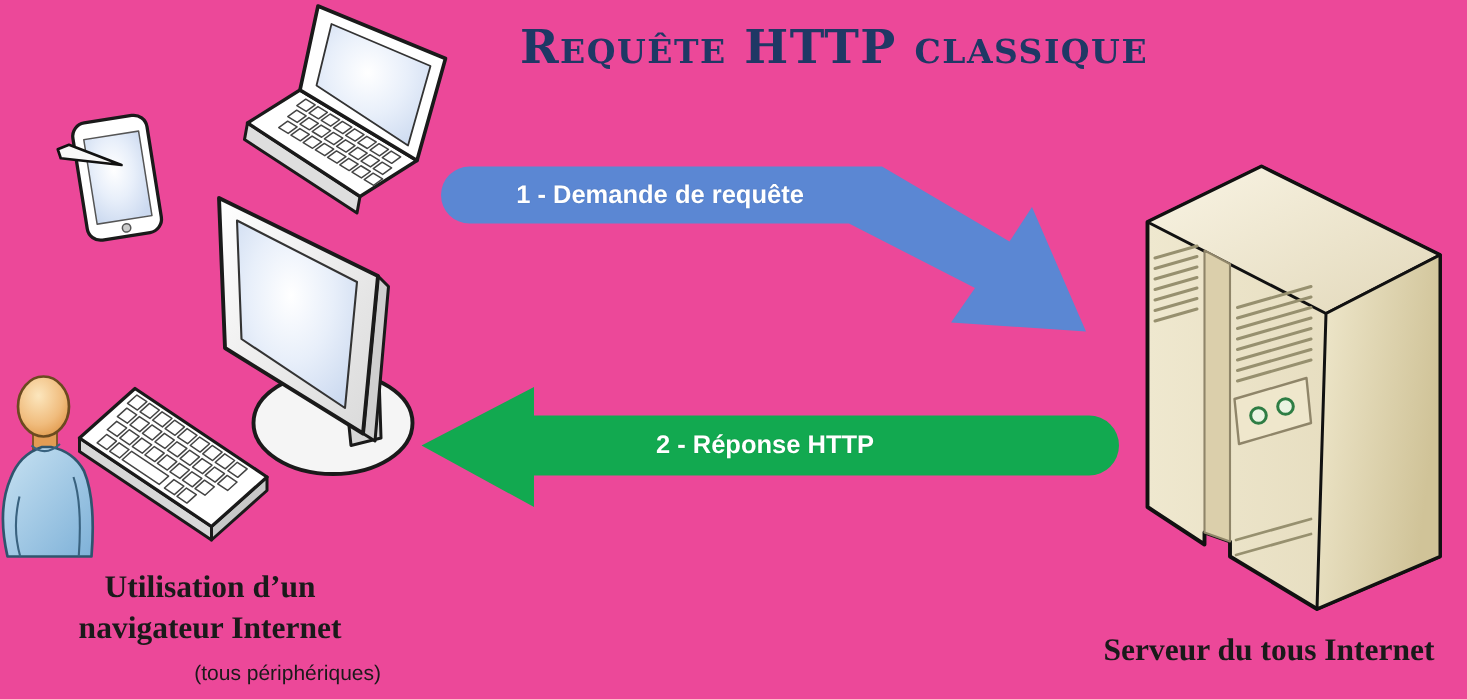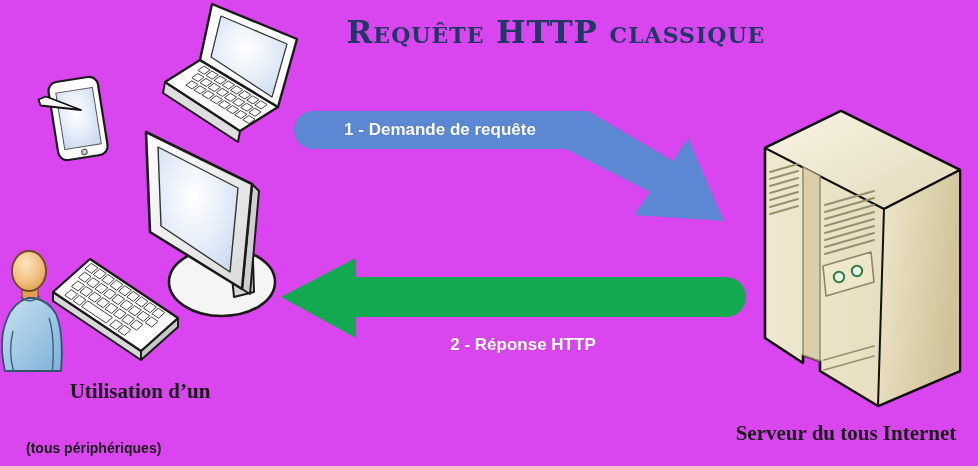--- a/index.html
+++ b/index.html
@@ -1,36 +1,36 @@
 <!DOCTYPE html>
 <html><head>
 <meta charset="utf-8">
 <style>
   html,body{margin:0;padding:0;background:#fff;}
   #stage{
-    position:relative;width:978px;height:466px;background:#d946ef;overflow:hidden;
+    position:relative;width:978px;height:466px;background:#ec4899;overflow:hidden;
     font-family:"Liberation Sans",sans-serif;
   }
   #stage svg{position:absolute;left:0;top:0;}
   .txt{position:absolute;text-align:center;}
   .title{
     left:296px;top:14px;width:520px;
     font-family:"DejaVu Serif","Liberation Serif",serif;
     font-variant:small-caps;font-weight:bold;font-size:31px;line-height:36px;
     letter-spacing:1px;color:#1F3865;
   }
   .arrow-label{
     font-weight:bold;font-size:17px;color:#fff;line-height:20px;
     text-shadow:0 0 1px rgba(0,0,0,.15);
   }
   .lbl-request{left:305px;top:120px;width:270px;}
-  .lbl-response{left:388px;top:287px;width:270px;margin-top:48px;}
+  .lbl-response{left:375px;top:287px;width:270px;}
   .caption{font-weight:bold;color:#1a1a1a;font-family:Liberation Serif, serif;}
   .caption-client{left:26px;top:378px;width:228px;font-size:21px;line-height:27px;}
-  .caption-client-sub{left:26px;top:440px;width:228px;font-size:14px;line-height:16px;font-weight:bold;color:#1a1a1a;position:absolute;text-align:left;}
+  .caption-client-sub{left:26px;top:440px;width:228px;font-size:14px;line-height:16px;font-weight:normal;color:#1a1a1a;position:absolute;text-align:right;}
   .caption-server{left:713px;top:420px;width:266px;font-size:21px;line-height:26px;}
 </style>
 </head>
 <body>
 
 <div id="stage">
 
   <svg width="978" height="466" viewBox="0 0 978 466">
     <defs>
       <radialGradient id="sg" cx="45%" cy="40%" r="70%">
@@ -221,17 +221,18 @@
   </svg>
 
   <div class="txt title">Requête HTTP classique</div>
 
   <div class="txt arrow-label lbl-request">1 - Demande de requête</div>
 
   <div class="txt arrow-label lbl-response">2 - Réponse HTTP</div>
 
   <div class="txt caption caption-client">
     <div>Utilisation d’un</div>
+    <div>navigateur Internet</div>
   </div>
   <div class="caption-client-sub">(tous périphériques)</div>
 
   <div class="txt caption caption-server">Serveur du tous Internet</div>
 </div>
 
 </body></html>

